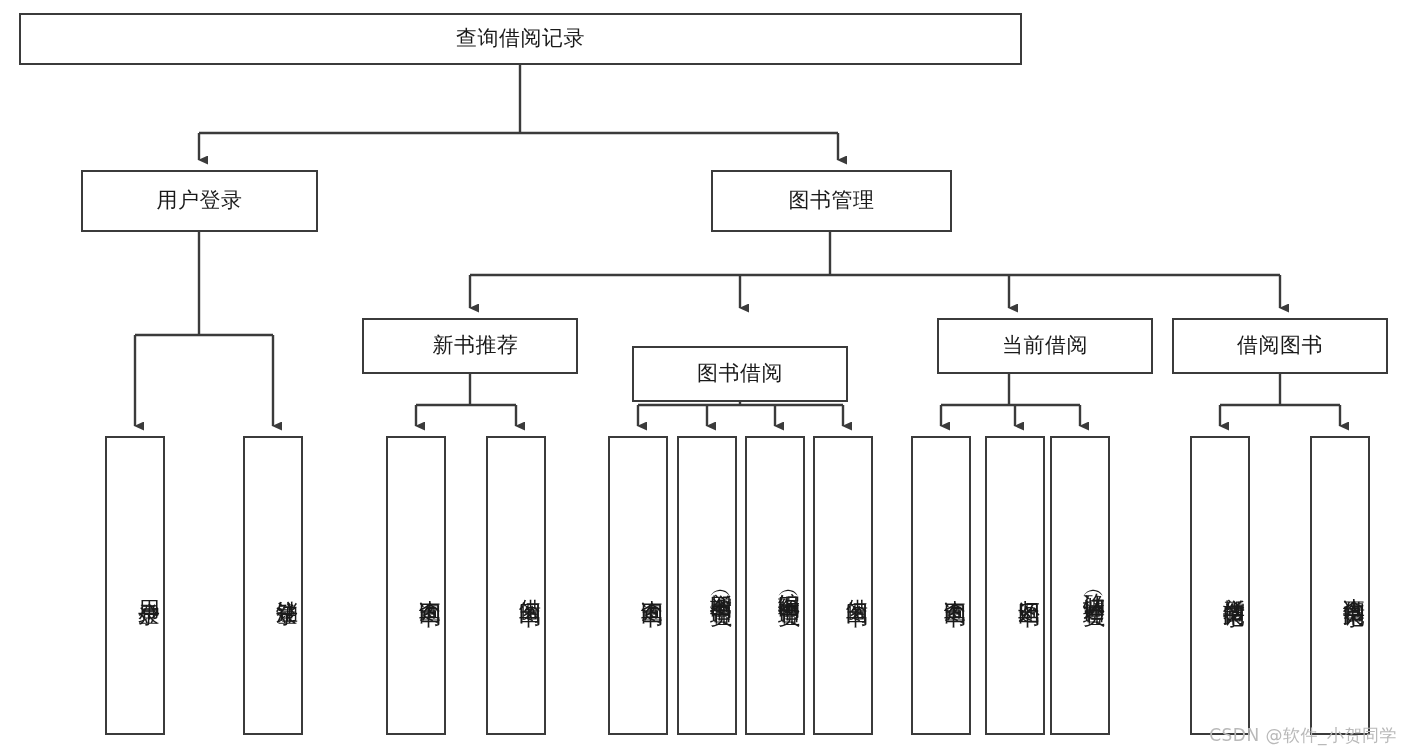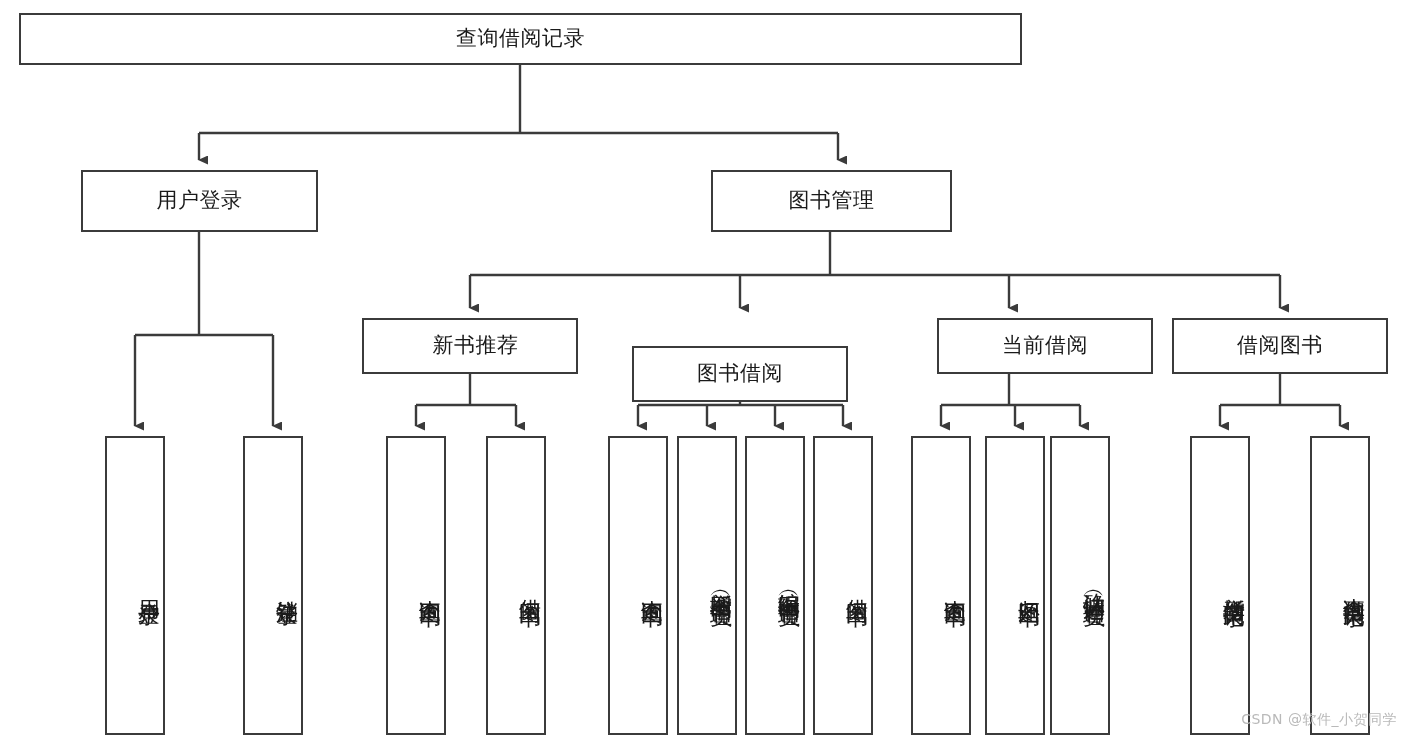--- a/index.html
+++ b/index.html
@@ -54,22 +54,22 @@
     padding-bottom: 6px;
     white-space: nowrap;
     overflow: hidden;
   }
   .node.vert.pad-top {
     padding-top: 2px;
   }
   .watermark {
     position: absolute;
     right: 8px;
-    bottom: 18px;
-    font-size: 14px;
+    bottom: 0;
+    font-size: 17px;
     color: #b9b9b9;
     z-index: 5;
     white-space: nowrap;
     letter-spacing: 0.5px;
   }
 </style>
 </head>
 <body>
 
 <div id="canvas">

